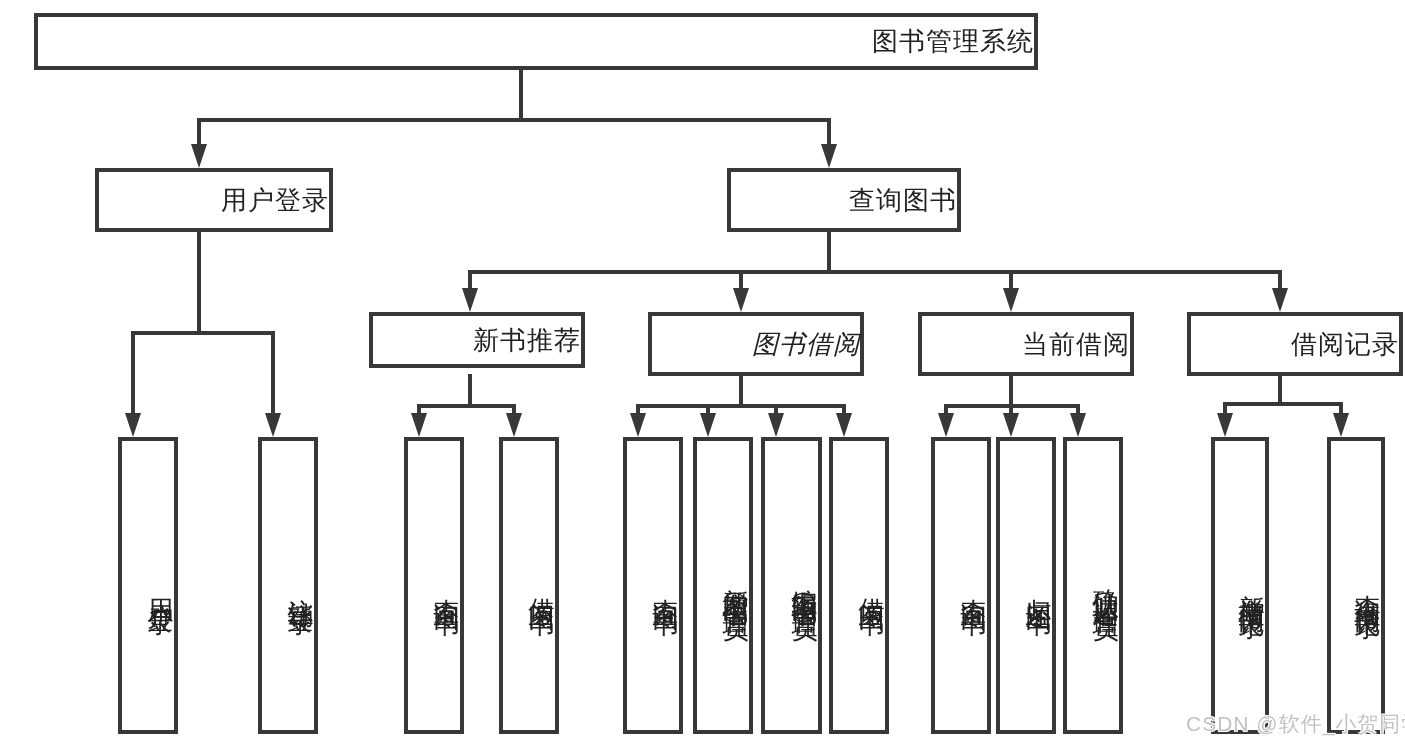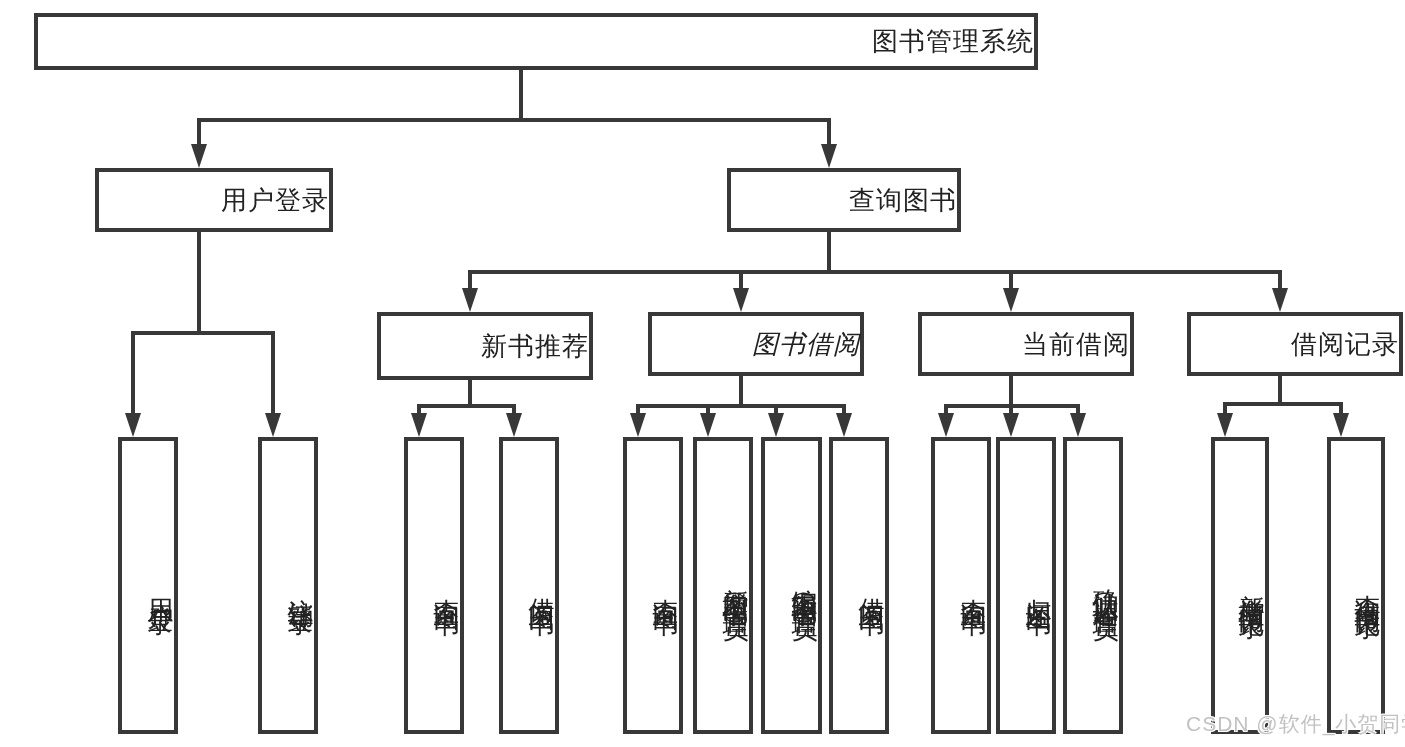--- a/index.html
+++ b/index.html
@@ -129,21 +129,21 @@
     <span class="hlabel">图书管理系统</span>
   </div>
 
   <div class="box" style="left:80px; top:168px; width:238px; height:64px;">
     <span class="hlabel">用户登录</span>
   </div>
   <div class="box" style="left:712px; top:168px; width:234px; height:64px;">
     <span class="hlabel">查询图书</span>
   </div>
 
-  <div class="box" style="left:362px; top:312px; width:216px; height:68px;">
+  <div class="box" style="left:354px; top:312px; width:216px; height:56px;">
     <span class="hlabel">新书推荐</span>
   </div>
   <div class="box" style="left:633px; top:312px; width:216px; height:64px;font-style:italic;">
     <span class="hlabel">图书借阅</span>
   </div>
   <div class="box" style="left:1172px; top:312px; width:216px; height:64px;">
     <span class="hlabel">借阅记录</span>
   </div>
   <div class="box" style="left:903px; top:312px; width:216px; height:64px;">
     <span class="hlabel">当前借阅</span>

